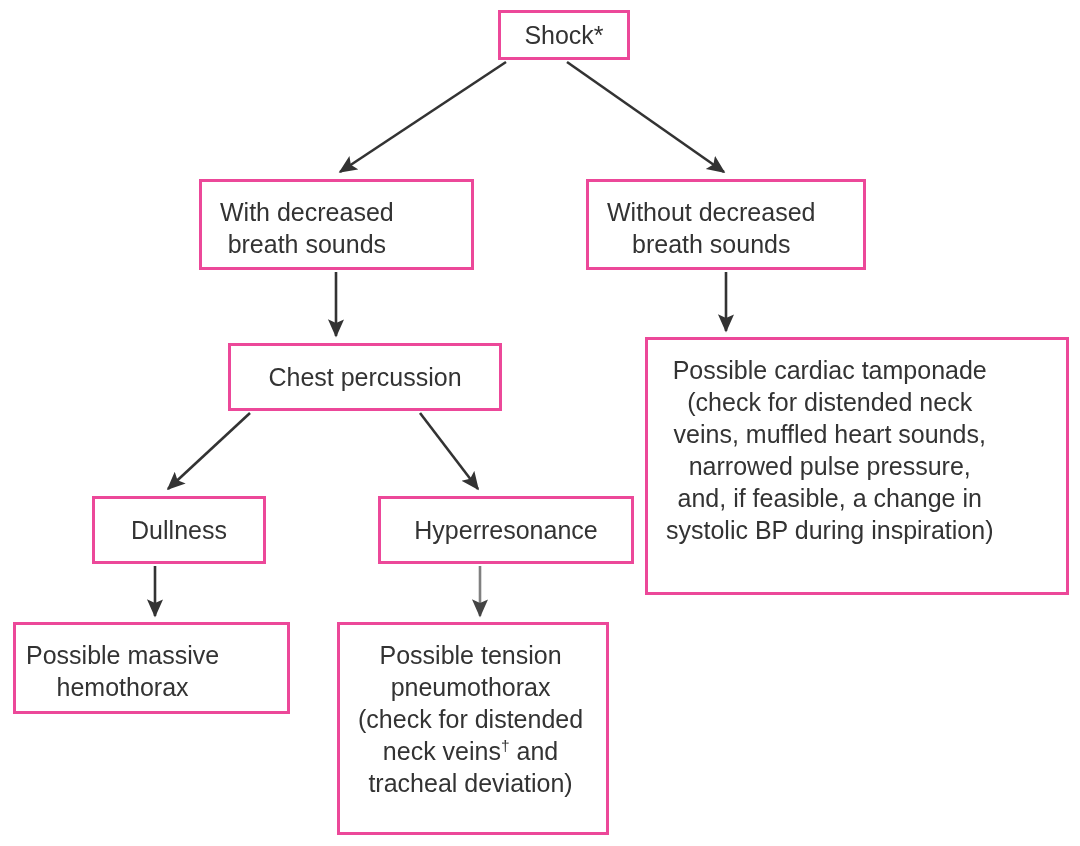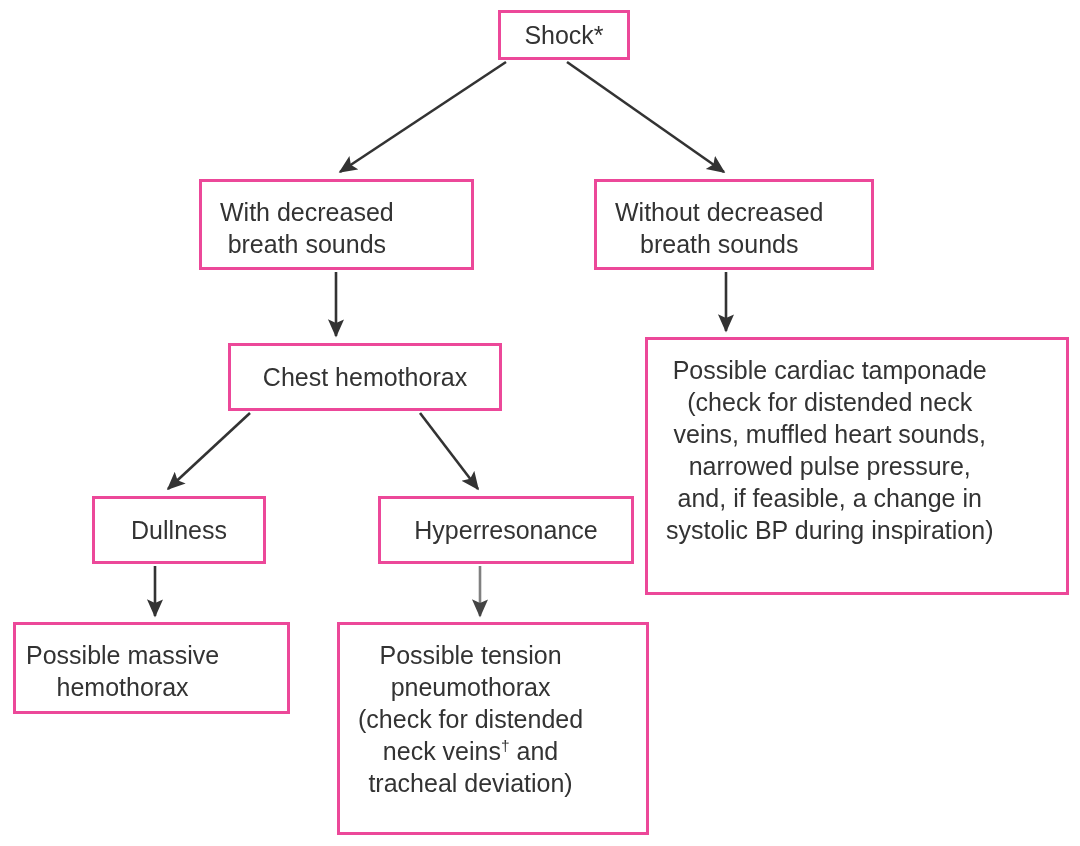--- a/index.html
+++ b/index.html
@@ -91,27 +91,27 @@
 
   <div class="node center" style="left:470px; top:10px; width:132px; height:50px;">
     <span>Shock*</span>
   </div>
 
   <div class="node pad" style="left:199px; top:179px; width:275px; height:91px;">
     <span>With decreased
 breath sounds</span>
   </div>
 
-  <div class="node pad" style="left:586px; top:179px; width:280px; height:91px;margin-left:8px;">
+  <div class="node pad" style="left:586px; top:179px; width:280px; height:91px;">
     <span>Without decreased
 breath sounds</span>
   </div>
 
   <div class="node center" style="left:200px; top:343px; width:274px; height:68px;">
-    <span>Chest hemothorax</span>
+    <span>Chest percussion</span>
   </div>
 
   <div class="node pad" style="left:645px; top:337px; width:424px; height:258px;">
     <span>Possible cardiac tamponade
 (check for distended neck
 veins, muffled heart sounds,
 narrowed pulse pressure,
 and, if feasible, a change in
 systolic BP during inspiration)</span>
   </div>
@@ -122,17 +122,17 @@
 
   <div class="node center" style="left:350px; top:496px; width:256px; height:68px;">
     <span>Hyperresonance</span>
   </div>
 
   <div class="node pad" style="left:13px; top:622px; width:277px; height:92px;padding-left:10px;">
     <span>Possible massive
 hemothorax</span>
   </div>
 
-  <div class="node pad" style="left:337px; top:622px; width:312px; height:213px;">
+  <div class="node pad" style="left:337px; top:622px; width:272px; height:213px;">
     <span>Possible tension<br>pneumothorax<br>(check for distended<br>neck veins<sup>†</sup> and<br>tracheal deviation)</span>
   </div>
 
 </div>
 
 </body></html>

